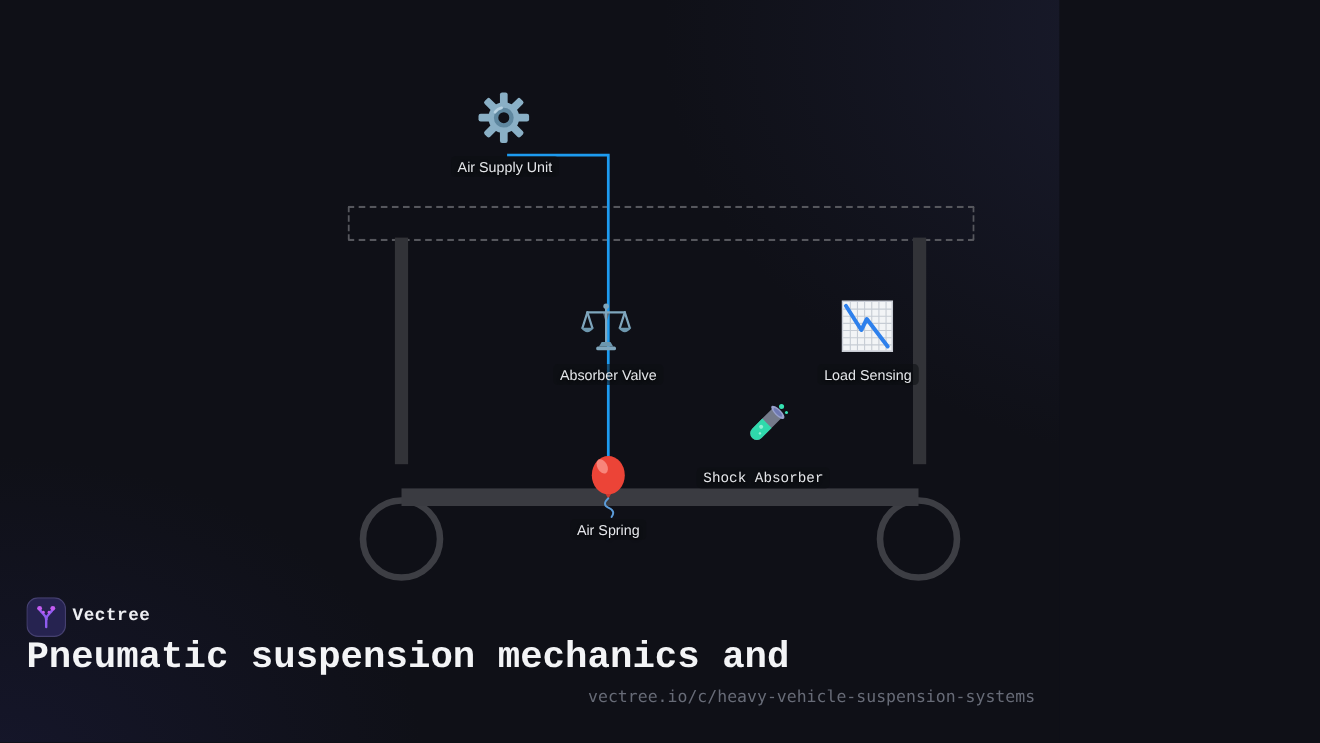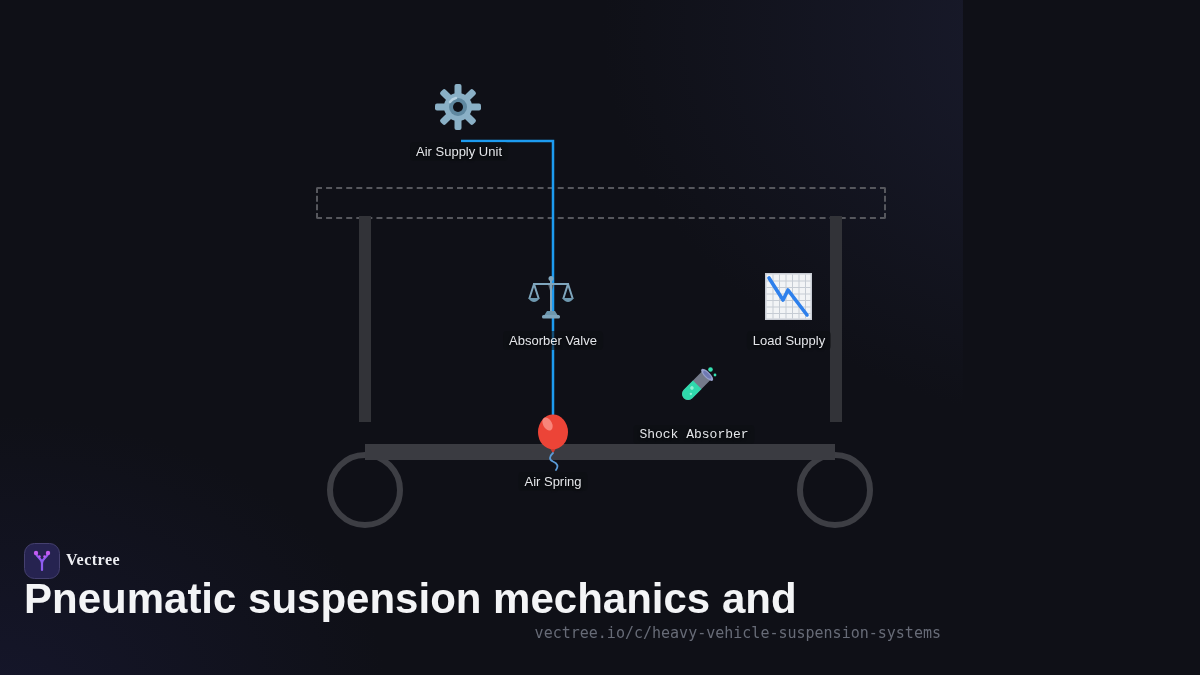--- a/index.html
+++ b/index.html
@@ -61,28 +61,28 @@
   .icon-gear    { left: 434px; top: 83px;  }
   .icon-scale   { left: 527px; top: 273px; }
   .icon-chart   { left: 765px; top: 273px; }
   .icon-tube    { left: 667px; top: 363px; }
   .icon-balloon { left: 534px; top: 413px; }
 
   
   .logo { left: 24px; top: 543px; z-index: 5; }
   .brand-name {
     left: 66px; top: 551px; z-index: 5;
-    font-family: Liberation Serif, serif;
+    font-family: Liberation Mono, monospace;
     font-weight: bold; font-size: 16px; letter-spacing: 0.5px;
     color: #edeef2;
   }
   .page-title {
     left: 24px; top: 582px; z-index: 5;
-    font-family: Liberation Sans, sans-serif;
-    font-weight: bold; font-size: 42px; line-height: 33px;
+    font-family: Liberation Mono, monospace;
+    font-weight: bold; font-size: 34px; line-height: 33px;
     color: #f3f4f6; white-space: nowrap;
   }
   .page-title .t2 { padding-left: 6px; }
   .page-url {
     right: 22px; top: 624px; z-index: 5;
     font-family: "DejaVu Sans Mono", monospace;
     font-size: 15px; color: #676b77; white-space: nowrap; margin-left: 47px;
   }
 </style>
 </head>
@@ -138,21 +138,21 @@
     <rect x="15" y="42" width="18" height="3.5" rx="1.5" fill="#7fa6bd"></rect>
   </svg>
   <div class="abs node-label lbl-leveling">Absorber Valve</div>
 
   <svg class="abs node-icon icon-chart" width="47" height="47" viewBox="0 0 47 47">
     <rect x="0.75" y="0.75" width="45.5" height="45.5" fill="#f2f4f6" stroke="#c8ccd4" stroke-width="1.5"></rect>
     <path d="M8,1.5 V45.5 M14.5,1.5 V45.5 M21,1.5 V45.5 M27.5,1.5 V45.5 M34,1.5 V45.5 M40.5,1.5 V45.5
              M1.5,8 H45.5 M1.5,14.5 H45.5 M1.5,21 H45.5 M1.5,27.5 H45.5 M1.5,34 H45.5 M1.5,40.5 H45.5" stroke="#c6ccd4" stroke-width="1" fill="none"></path>
     <polyline points="4,5 18,27 23,17 42,42" fill="none" stroke="#2e80ec" stroke-width="3.6" stroke-linecap="round" stroke-linejoin="round"></polyline>
   </svg>
-  <div class="abs node-label lbl-load">Load Supply</div>
+  <div class="abs node-label lbl-load">Load Sensing</div>
 
   <svg class="abs node-icon icon-tube" width="52" height="52" viewBox="0 0 52 52">
     <g transform="rotate(45 26 26)">
       <path d="M20,6 h12 v27 a6,6 0 0 1 -12,0 Z" fill="#c9d2ea" opacity="0.55"></path>
       <path d="M20,20 h12 v13 a6,6 0 0 1 -12,0 Z" fill="#2fd9ac"></path>
       <circle cx="24.5" cy="26" r="1.8" fill="#8ff0d4"></circle>
       <circle cx="28" cy="31" r="1.2" fill="#8ff0d4"></circle>
       <ellipse cx="26" cy="6" rx="8" ry="3" fill="#97a0cc"></ellipse>
       <ellipse cx="26" cy="6" rx="5.2" ry="1.8" fill="#6f79b3"></ellipse>
     </g>

